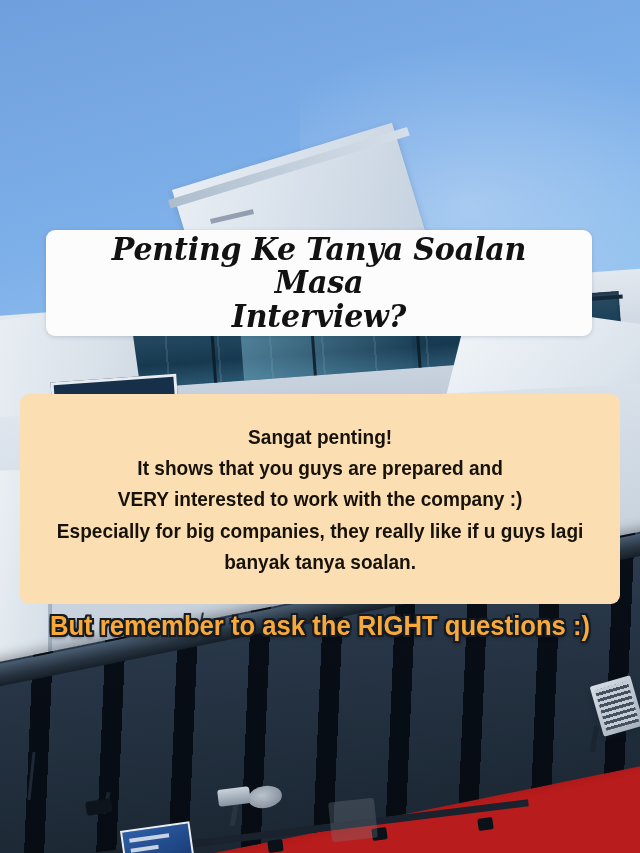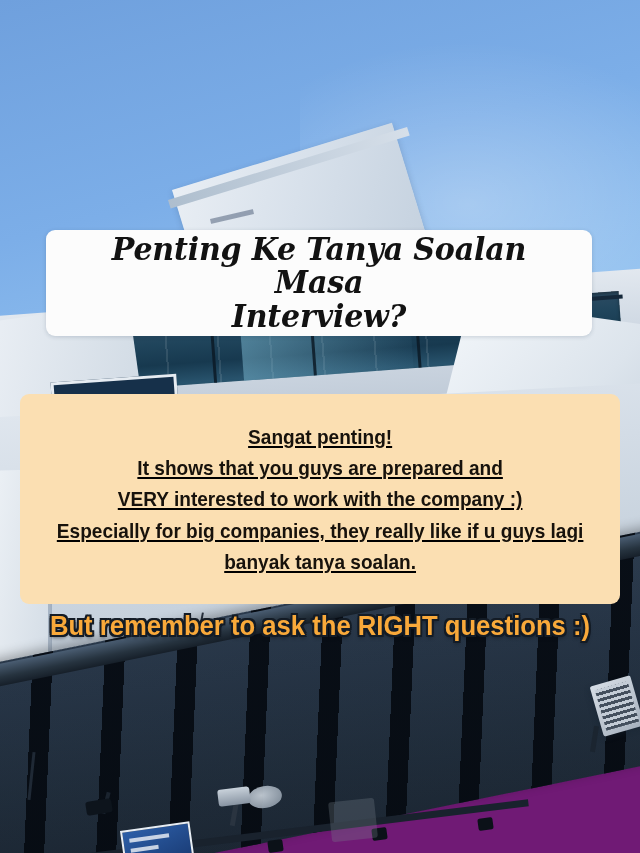--- a/index.html
+++ b/index.html
@@ -6,21 +6,21 @@
     margin: 0;
     padding: 0;
     background: #000;
   }
   #stage {
     position: relative;
     width: 640px;
     height: 853px;
     overflow: hidden;
     font-family: "Liberation Sans", sans-serif;
-    background: #701a75;
+    background: #b91c1c;
   }
 
   
   .photo {
     position: absolute;
     inset: 0;
     overflow: hidden;
   }
   .sky {
     position: absolute;
@@ -364,21 +364,20 @@
 
   .body-card {
     position: absolute;
     left: 20px; top: 394px;
     width: 600px; height: 210px;
     background: #FBDFB2;
     border-radius: 9px;
     display: flex;
     align-items: center;
     justify-content: center;
-    text-decoration: underline;
   }
   .body-text {
     font-family: "Liberation Sans Narrow", "Liberation Sans", sans-serif;
     font-weight: 700;
     font-size: 20.5px;
     line-height: 1.52;
     text-align: center;
     color: #17120C;
     padding: 0 10px;
     transform: scaleX(0.93);

